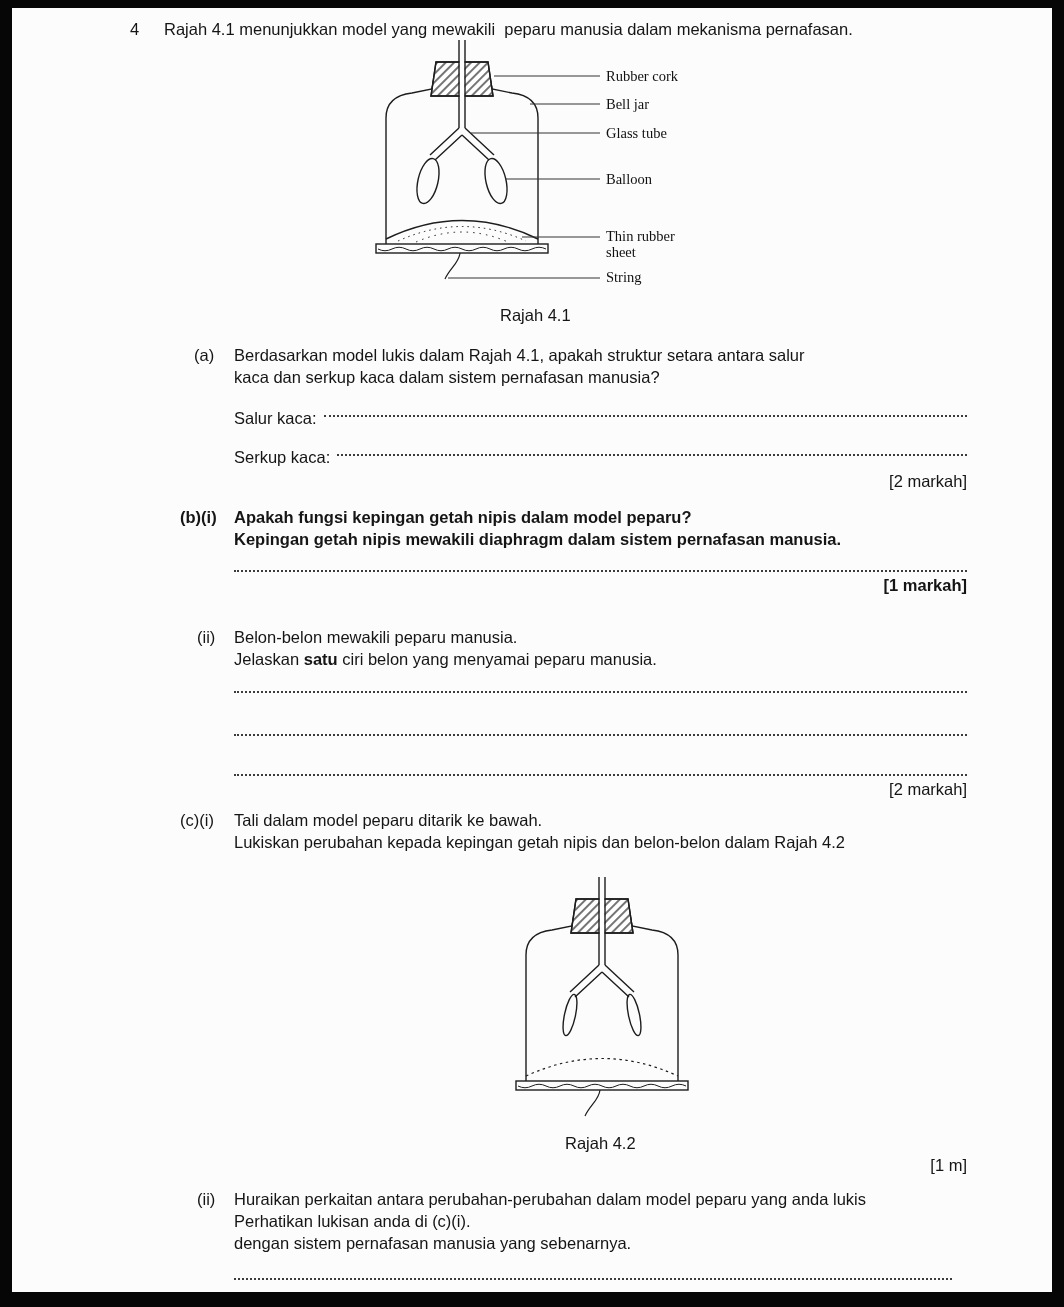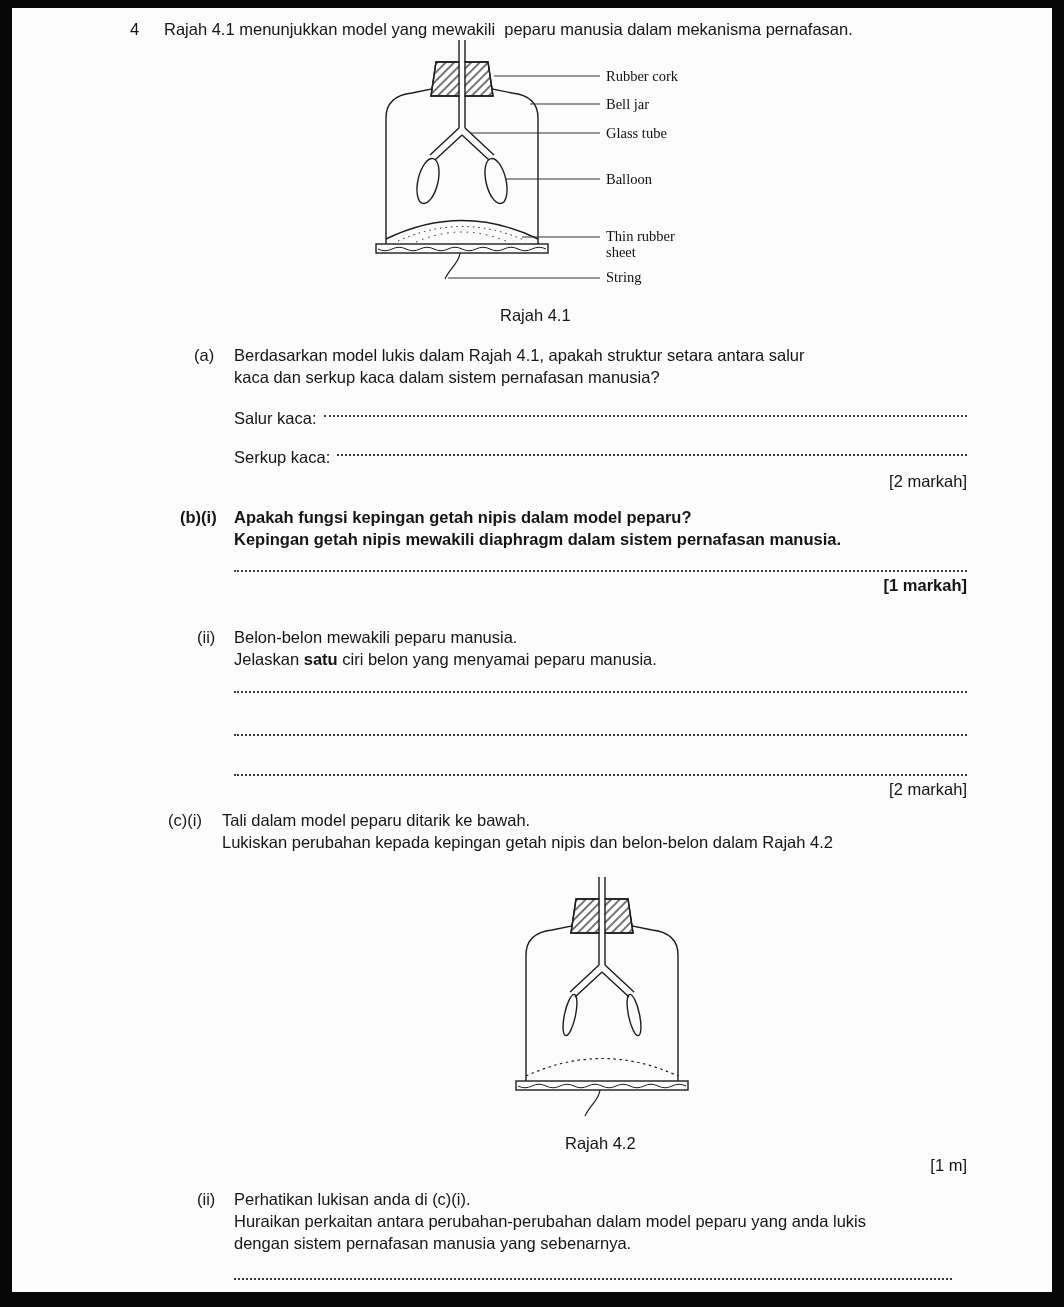--- a/index.html
+++ b/index.html
@@ -105,21 +105,21 @@
     <div class="part-body">
       <div>Belon-belon mewakili peparu manusia.</div>
       <div><span>Jelaskan </span><b>satu</b><span> ciri belon yang menyamai peparu manusia.</span></div>
       <div class="dotline" style="margin-top:21px;"></div>
       <div class="dotline" style="margin-top:41px;"></div>
       <div class="dotline" style="margin-top:38px;"></div>
       <div class="marks" style="margin-top:2px;">[2 markah]</div>
     </div>
   </div>
 
-  <div class="abs part" style="left:156px; top:801px;">
+  <div class="abs part" style="left:168px; top:801px;">
     <div class="part-label" style="width:54px;">(c)(i)</div>
     <div class="part-body">
       <div>Tali dalam model peparu ditarik ke bawah.</div>
       <div>Lukiskan perubahan kepada kepingan getah nipis dan belon-belon dalam Rajah 4.2</div>
     </div>
   </div>
 
   <svg class="abs" style="left:500px; top:845px;" width="180" height="276" viewBox="0 0 180 276">
     <defs>
       <pattern id="hatch2" patternUnits="userSpaceOnUse" width="6" height="6" patternTransform="rotate(45)">
@@ -140,20 +140,20 @@
       <ellipse cx="122" cy="162" rx="5.5" ry="21" transform="rotate(-12 122 162)"></ellipse>
       <path stroke-width="1.2" d="M88 237 C87 247 78 252 73 263"></path>
     </g>
   </svg>
   <div class="abs caption" style="left:553px; top:1124px;">Rajah 4.2</div>
   <div class="abs marks" style="left:855px; top:1146px; width:100px;">[1 m]</div>
 
   <div class="abs part" style="left:185px; top:1180px;">
     <div class="part-label" style="width:37px;">(ii)</div>
     <div class="part-body">
+      <div>Huraikan perkaitan antara perubahan-perubahan dalam model peparu yang anda lukis</div>
       <div>Perhatikan lukisan anda di (c)(i).</div>
-      <div>Huraikan perkaitan antara perubahan-perubahan dalam model peparu yang anda lukis</div>
       <div>dengan sistem pernafasan manusia yang sebenarnya.</div>
       <div class="dotline" style="margin-top:24px; width:718px;"></div>
     </div>
   </div>
 
 </div>
 
 </body></html>

